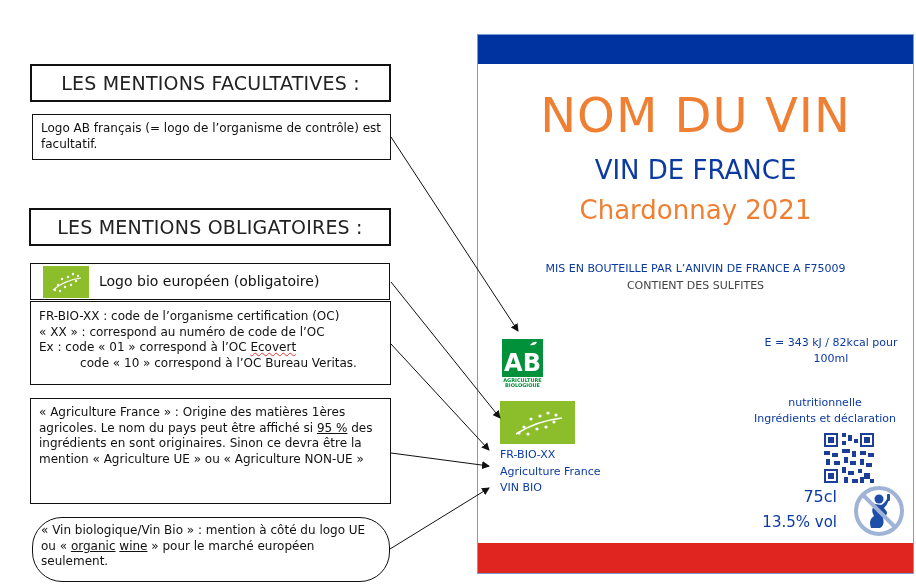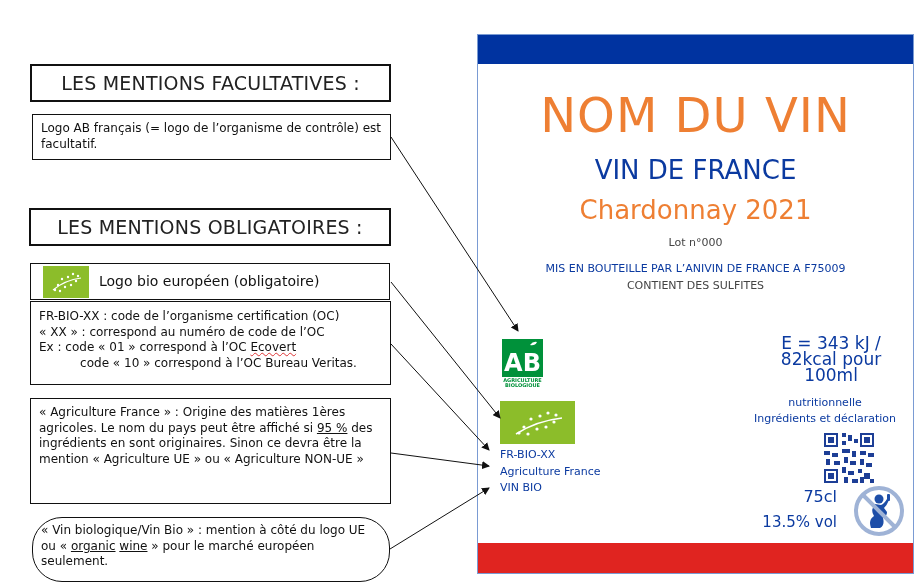--- a/index.html
+++ b/index.html
@@ -29,21 +29,21 @@
     .cepage { top: 160px; font-size: 26px; color: #ee7f33; }
     .lot { top: 201px; font-size: 11px; color: #444; }
     .bottler { top: 227px; font-size: 11px; color: #0b3aa0; }
     .sulfites { top: 244px; font-size: 11px; color: #444; }
 
     .ab-logo { position: absolute; left: 24px; top: 304px; width: 41px; height: 48px; }
     .eu-label-logo { position: absolute; left: 22px; top: 366px; width: 75px; height: 43px; }
     .bio-info { position: absolute; left: 22px; top: 412px; font-size: 11px; line-height: 16.5px; color: #0b3aa0; }
 
     .energy { position: absolute; right: 2px; top: 300px; width: 160px; text-align: center;
-              font-size: 17px; line-height: 16px; color: #0b3aa0; }
+              font-size: 11px; line-height: 16px; color: #0b3aa0; }
     .ingredients { position: absolute; right: 8px; top: 360px; width: 160px; text-align: center;
                    font-size: 11px; line-height: 16px; color: #0b3aa0; }
     .qr { position: absolute; left: 346px; top: 398px; width: 50px; height: 50px; }
     .volume { position: absolute; right: 76px; top: 452px; font-size: 16px; color: #0b3aa0; }
     .abv { position: absolute; right: 76px; top: 478px; font-size: 15px; color: #0b3aa0; }
     .preg { position: absolute; left: 375px; top: 450px; width: 52px; height: 52px; }
 
     svg.arrows { position: absolute; left: 0; top: 0; pointer-events: none; }
   </style>
 </head>
@@ -95,21 +95,20 @@
 
 <div class="box" style="left:32px;top:517px;width:358px;height:65px;padding-top:5px;border-radius:30px;">
   <b>« Vin biologique/Vin Bio »</b><span> : mention à côté du logo UE ou </span><b><span>« </span><u class="squig">organic</u><span> </span><u class="squig">wine</u><span> »</span></b><span> pour le marché européen seulement.</span>
 </div>
 
 <div class="label">
   <div class="band-top"></div>
   <div class="ctr wine-name">NOM DU VIN</div>
   <div class="ctr appellation">VIN DE FRANCE</div>
   <div class="ctr cepage">Chardonnay 2021</div>
-  <div class="ctr lot">Lot n°000</div>
   <div class="ctr bottler">MIS EN BOUTEILLE PAR L’ANIVIN DE FRANCE A F75009</div>
   <div class="ctr sulfites">CONTIENT DES SULFITES</div>
 
   <div class="ab-logo">
     <svg width="41" height="48" viewBox="0 0 41 48">
       <rect x="0" y="0" width="41" height="38" fill="#00913a"></rect>
       <text x="20.5" y="32" text-anchor="middle" font-family="DejaVu Sans, sans-serif" font-size="24" font-weight="bold" fill="#fff">AB</text>
       <path d="M28 6 q3 -4 7 -3 q-2 4 -7 3z" fill="#fff"></path>
       <text x="20.5" y="43" text-anchor="middle" font-family="DejaVu Sans, sans-serif" font-size="5" font-weight="bold" fill="#00913a">AGRICULTURE</text>
       <text x="20.5" y="48" text-anchor="middle" font-family="DejaVu Sans, sans-serif" font-size="5" font-weight="bold" fill="#00913a">BIOLOGIQUE</text>

